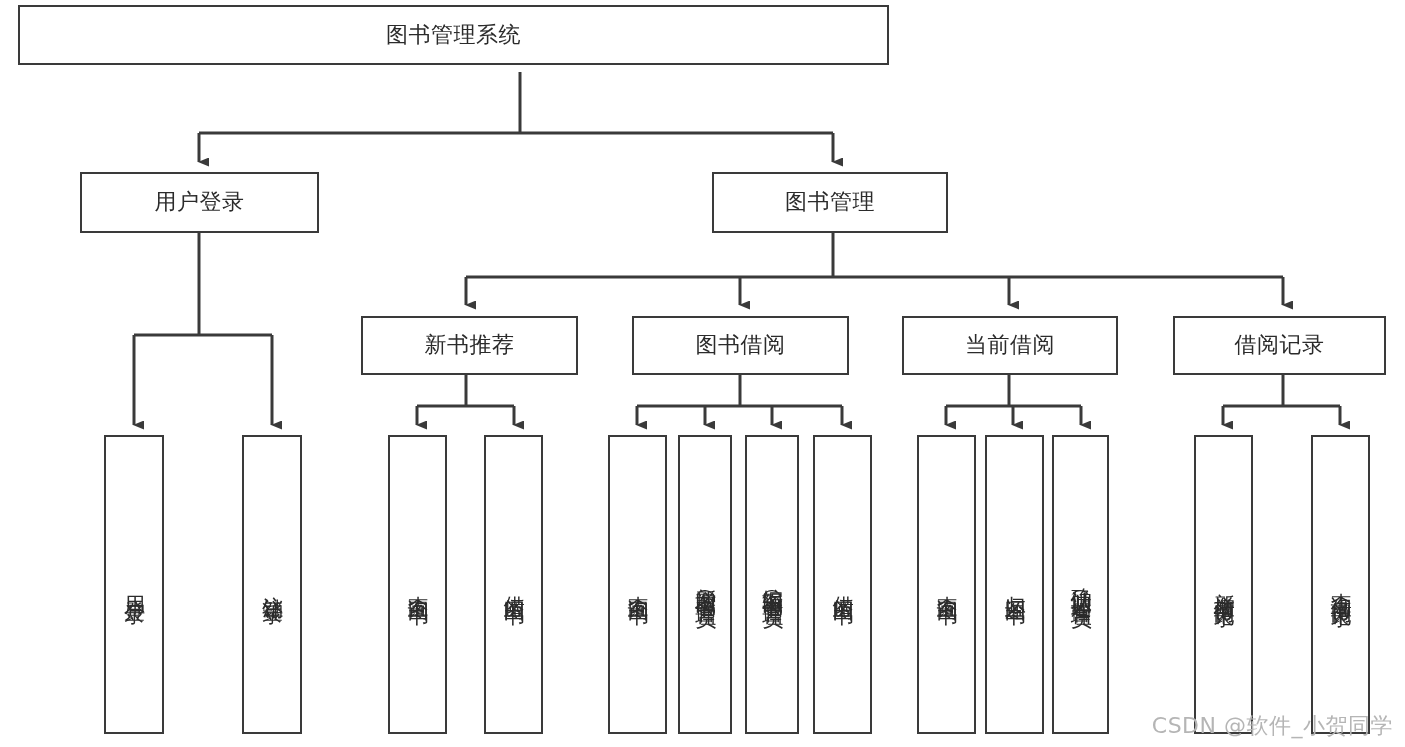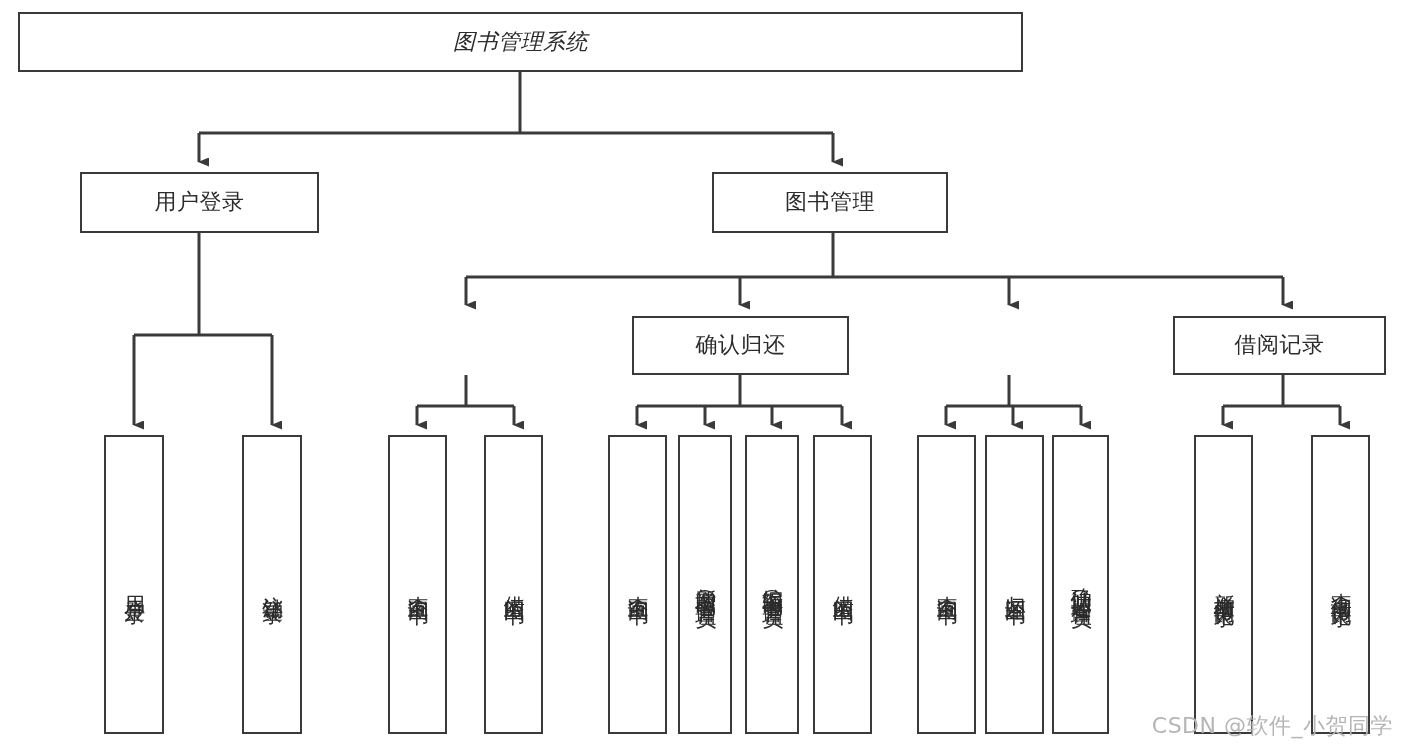--- a/index.html
+++ b/index.html
@@ -109,33 +109,39 @@
       <path d="M1013,406 L1013,425" marker-end="url(#arrowhead)"></path>
       <path d="M1081,406 L1081,425" marker-end="url(#arrowhead)"></path>
 
       <path d="M1283,375 L1283,406"></path>
       <path d="M1223,406 L1340,406"></path>
       <path d="M1223,406 L1223,425" marker-end="url(#arrowhead)"></path>
       <path d="M1340,406 L1340,425" marker-end="url(#arrowhead)"></path>
     </g>
   </svg>
 
-  <div class="node-box" style="left:18px; top:12px; width:1005px; height:60px;font-style:italic;">
+  <div class="node-box" style="left:18px; top:5px; width:871px; height:60px;">
     <span class="node-label">图书管理系统</span>
   </div>
 
   <div class="node-box" style="left:80px; top:172px; width:239px; height:61px;">
     <span class="node-label">用户登录</span>
   </div>
   <div class="node-box" style="left:712px; top:172px; width:236px; height:61px;justify-content:center;">
     <span class="node-label">图书管理</span>
   </div>
 
+  <div class="node-box" style="left:361px; top:316px; width:217px; height:59px;">
+    <span class="node-label">新书推荐</span>
+  </div>
   <div class="node-box" style="left:632px; top:316px; width:217px; height:59px;">
-    <span class="node-label">确认归还</span>
+    <span class="node-label">图书借阅</span>
+  </div>
+  <div class="node-box" style="left:902px; top:316px; width:216px; height:59px;">
+    <span class="node-label">当前借阅</span>
   </div>
   <div class="node-box" style="left:1173px; top:316px; width:213px; height:59px;">
     <span class="node-label">借阅记录</span>
   </div>
 
   <div class="node-box" style="left:104px; top:435px; width:60px; height:299px;">
     <span class="node-label vertical">用户登录</span>
   </div>
   <div class="node-box" style="left:242px; top:435px; width:60px; height:299px;">
     <span class="node-label vertical">注销登录</span>

